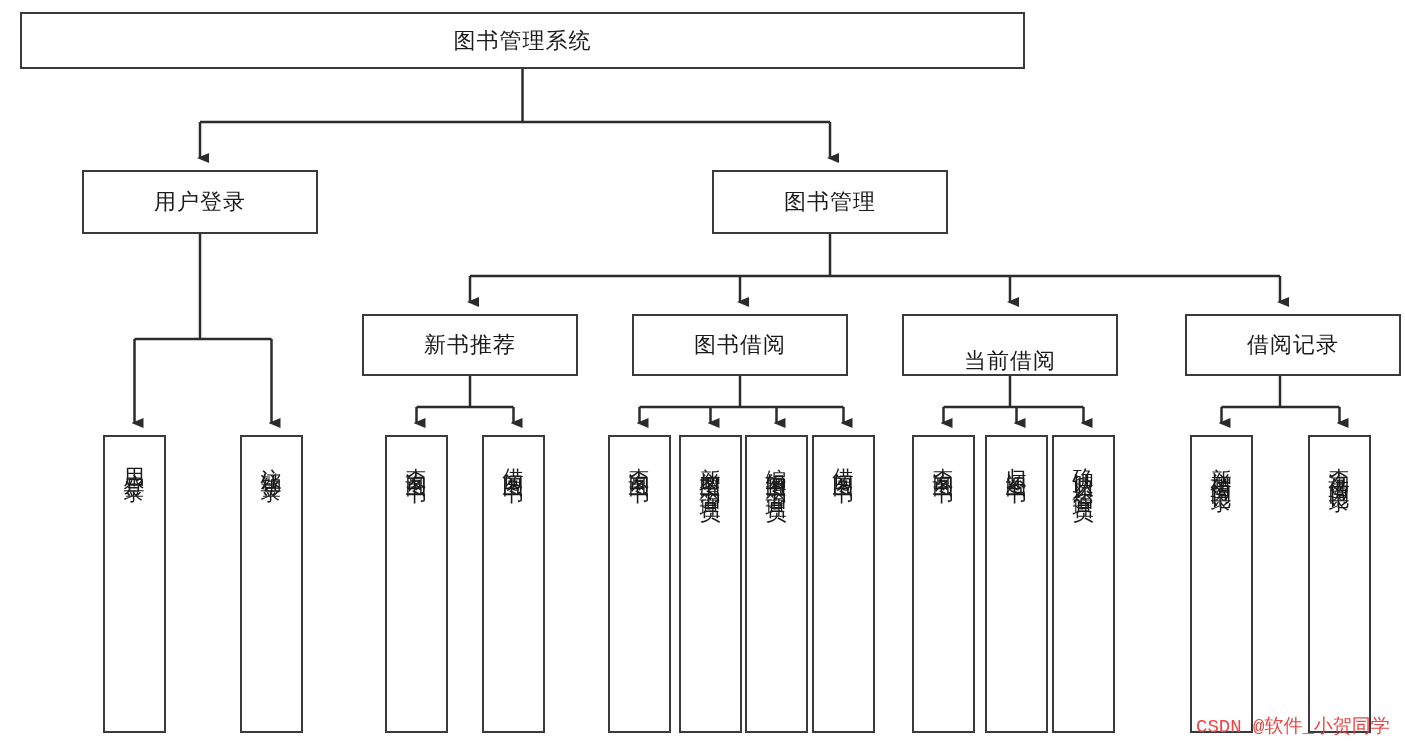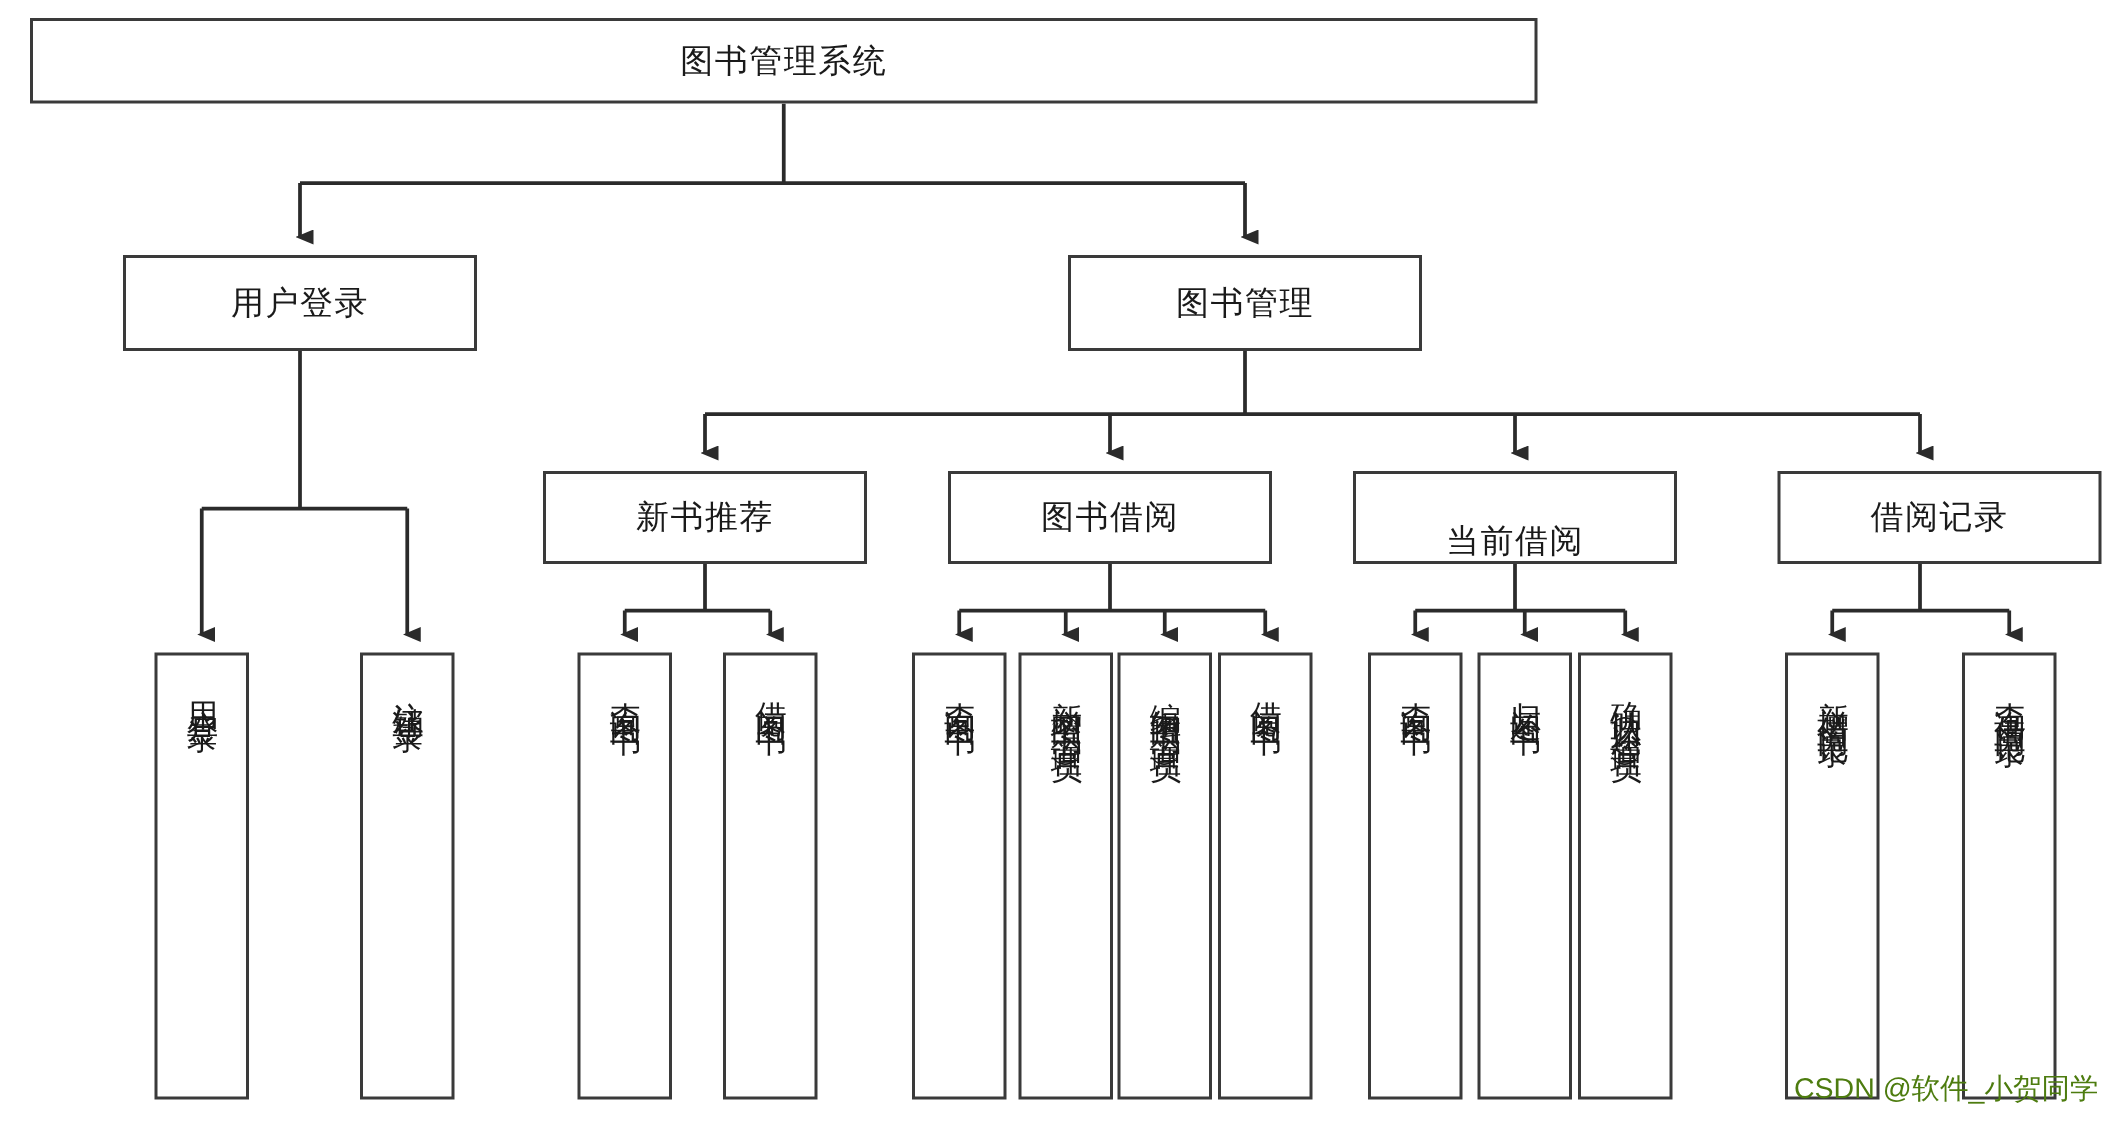--- a/index.html
+++ b/index.html
@@ -52,24 +52,24 @@
     writing-mode: vertical-rl;
     text-orientation: upright;
     font-size: 21px;
     letter-spacing: 5px;
     line-height: 1;
     white-space: nowrap;
   }
   .watermark {
     position: absolute;
     font-size: 19px;
-    color: #4d7c0f;
+    color: #ef4444;
     white-space: nowrap;
     z-index: 3;
-    font-family: Liberation Sans, sans-serif;
+    font-family: Liberation Mono, monospace;
   }
 </style>
 </head>
 <body>
 
 <div id="canvas">
 
   <svg class="edges" viewBox="0 0 1405 747">
     <defs>
       <marker id="arrow" markerWidth="12" markerHeight="12" refX="5" refY="9" orient="auto" markerUnits="userSpaceOnUse">

